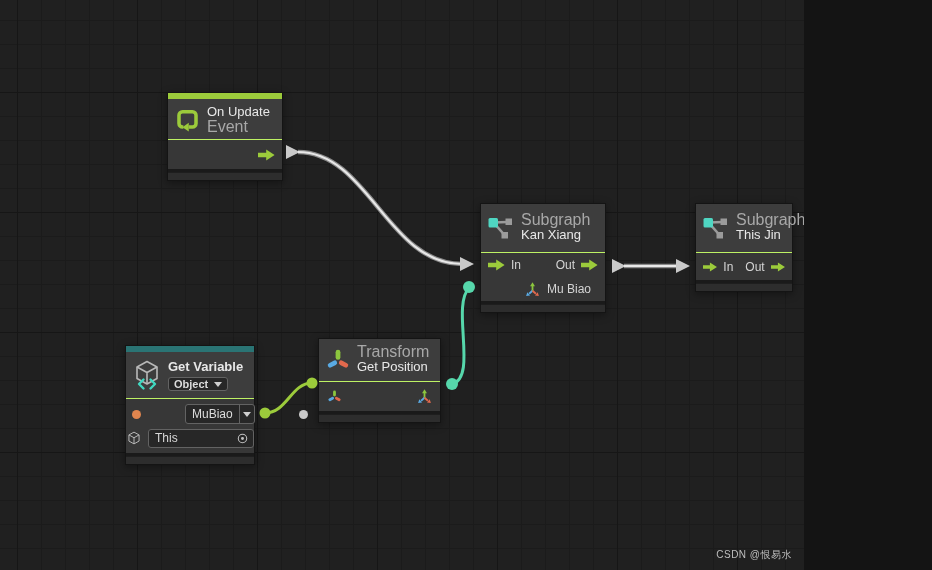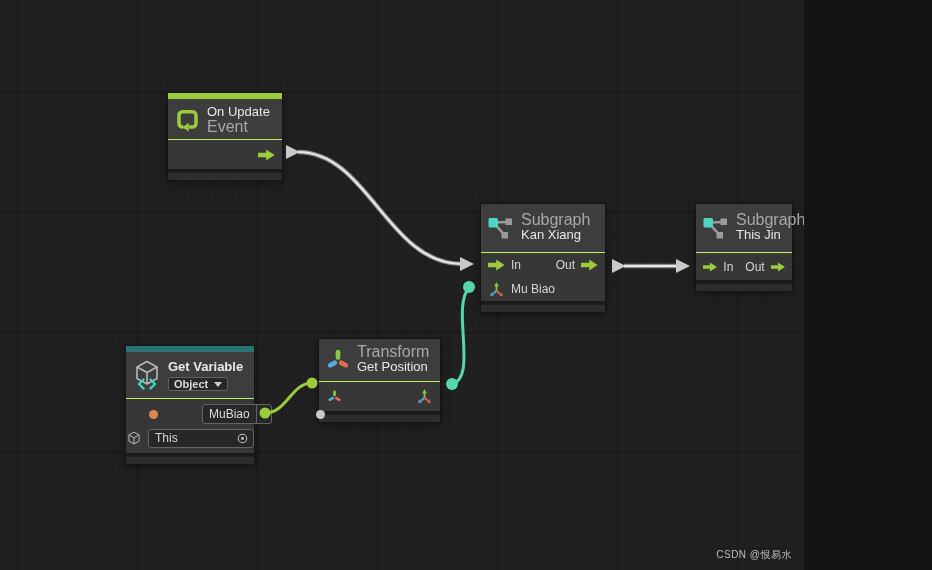--- a/index.html
+++ b/index.html
@@ -114,21 +114,21 @@
         <svg class="flow-arrow" viewBox="0 0 17 12">
           <path d="M0 3.8h8.2V.6L16.6 6l-8.4 5.4V8.2H0z" fill="#9ccb3b"></path>
         </svg>
         <span class="port-label">In</span>
         <span class="spacer"></span>
         <span class="port-label">Out</span>
         <svg class="flow-arrow" viewBox="0 0 17 12">
           <path d="M0 3.8h8.2V.6L16.6 6l-8.4 5.4V8.2H0z" fill="#9ccb3b"></path>
         </svg>
       </div>
-      <div class="port-row" style="height:24px;">
+      <div class="port-row" style="height:24px;margin-left:36px;">
         <svg class="vec3" viewBox="0 0 16 16">
           <line x1="8" y1="9.2" x2="8" y2="4.6" stroke="#8cc63e" stroke-width="1.7"></line>
           <polygon points="5.7,4.9 8,1.2 10.3,4.9" fill="#8cc63e"></polygon>
           <line x1="8" y1="9.2" x2="4.8" y2="12" stroke="#59a9e2" stroke-width="1.7"></line>
           <polygon points="2.0,14.2 5.7,13.6 3.1,10.6" fill="#59a9e2"></polygon>
           <line x1="8" y1="9.2" x2="11.2" y2="12" stroke="#e2694d" stroke-width="1.7"></line>
           <polygon points="14.0,14.2 10.3,13.6 12.9,10.6" fill="#e2694d"></polygon>
         </svg>
         <span class="port-label">Mu Biao</span>
       </div>
@@ -216,21 +216,21 @@
         <div class="title">Get Variable</div>
         <div class="dropdown dd-small" style="align-self:flex-start;">
           <span class="dd-text">Object</span>
           <span class="dd-arrow-plain">
               <span class="chev"></span>
             </span>
         </div>
       </div>
     </div>
     <div class="n-body" style="padding:3px 0;">
-      <div class="port-row" style="height:24px; padding:0 23px;gap:44px;">
+      <div class="port-row" style="height:24px; padding:0 6px;gap:44px;">
         <span class="port-dot dot-orange"></span>
         <div class="dropdown" style="flex:1; height:20px;">
           <span class="dd-text">MuBiao</span>
           <span class="dd-arrow">
               <span class="chev"></span>
             </span>
         </div>
         <span class="port-dot dot-gray"></span>
       </div>
       <div class="port-row" style="height:24px; padding:0 0;">

